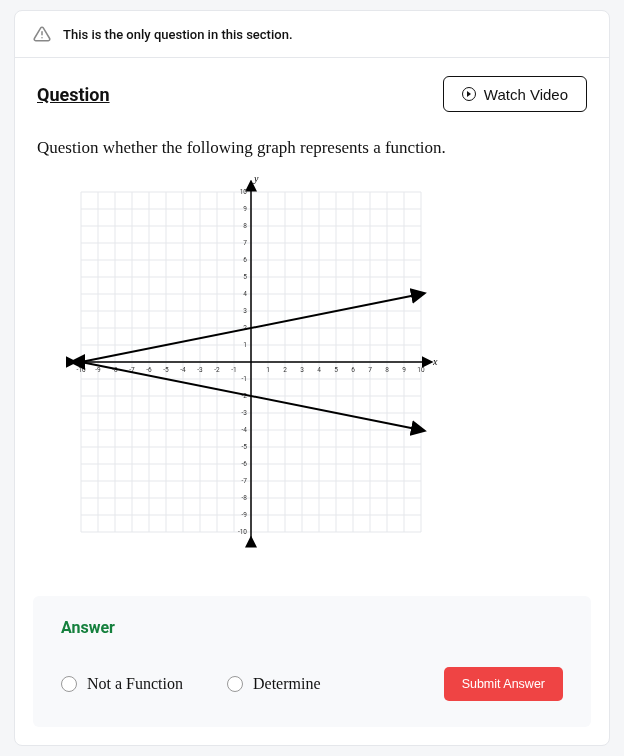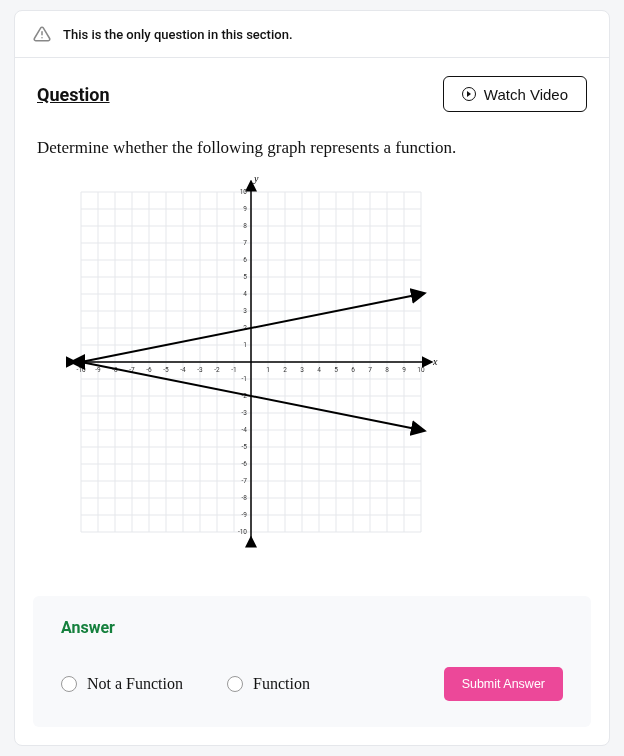--- a/index.html
+++ b/index.html
@@ -121,21 +121,21 @@
     border-radius: 50%;
     background: #fff;
   }
   .opt-label {
     font-family: Georgia, "Times New Roman", serif;
     font-size: 16px;
     color: #111;
   }
   .spacer { flex: 1; }
   .submit-btn {
-    background: #ec4899;
+    background: #ef4444;
     color: #fff;
     border: none;
     border-radius: 5px;
     height: 34px;
     padding: 8px 18px;
     font-size: 12.5px;
     font-weight: 500;
     cursor: pointer;
   }
 </style>
@@ -159,21 +159,21 @@
     <div class="question-title">Question</div>
     <div class="hdr-buttons">
       <button class="outline-btn">
         <span class="play-icon"></span>
         <span>Watch Video</span>
       </button>
     </div>
   </div>
 
   <div class="question-body">
-    <div class="prompt">Determine whether the following graph represents a function.</div>
+    <div class="prompt">Question whether the following graph represents a function.</div>
     <div class="graph-wrap">
       <svg id="graph-svg" width="380" height="380" viewBox="0 0 380 380">
           <defs>
             <marker id="arrow-black" markerWidth="8" markerHeight="8" refX="5" refY="4" orient="auto" markerUnits="strokeWidth">
               <path d="M0,0 L8,4 L0,8 Z" fill="#000"></path>
             </marker>
           </defs>
           <line x1="20" y1="360" x2="20" y2="20" stroke="#e5e7eb" stroke-width="1"></line>
           <line x1="37" y1="360" x2="37" y2="20" stroke="#e5e7eb" stroke-width="1"></line>
           <line x1="54" y1="360" x2="54" y2="20" stroke="#e5e7eb" stroke-width="1"></line>
@@ -269,20 +269,20 @@
 
   <div class="answer-panel">
     <div class="answer-title">Answer</div>
     <div class="answer-row">
       <label class="opt">
         <span class="radio"></span>
         <span class="opt-label">Not a Function</span>
       </label>
       <label class="opt">
         <span class="radio"></span>
-        <span class="opt-label">Function</span>
+        <span class="opt-label">Determine</span>
       </label>
       <div class="spacer"></div>
       <button class="submit-btn">Submit Answer</button>
     </div>
   </div>
 
 </div>
 
 </body></html>

